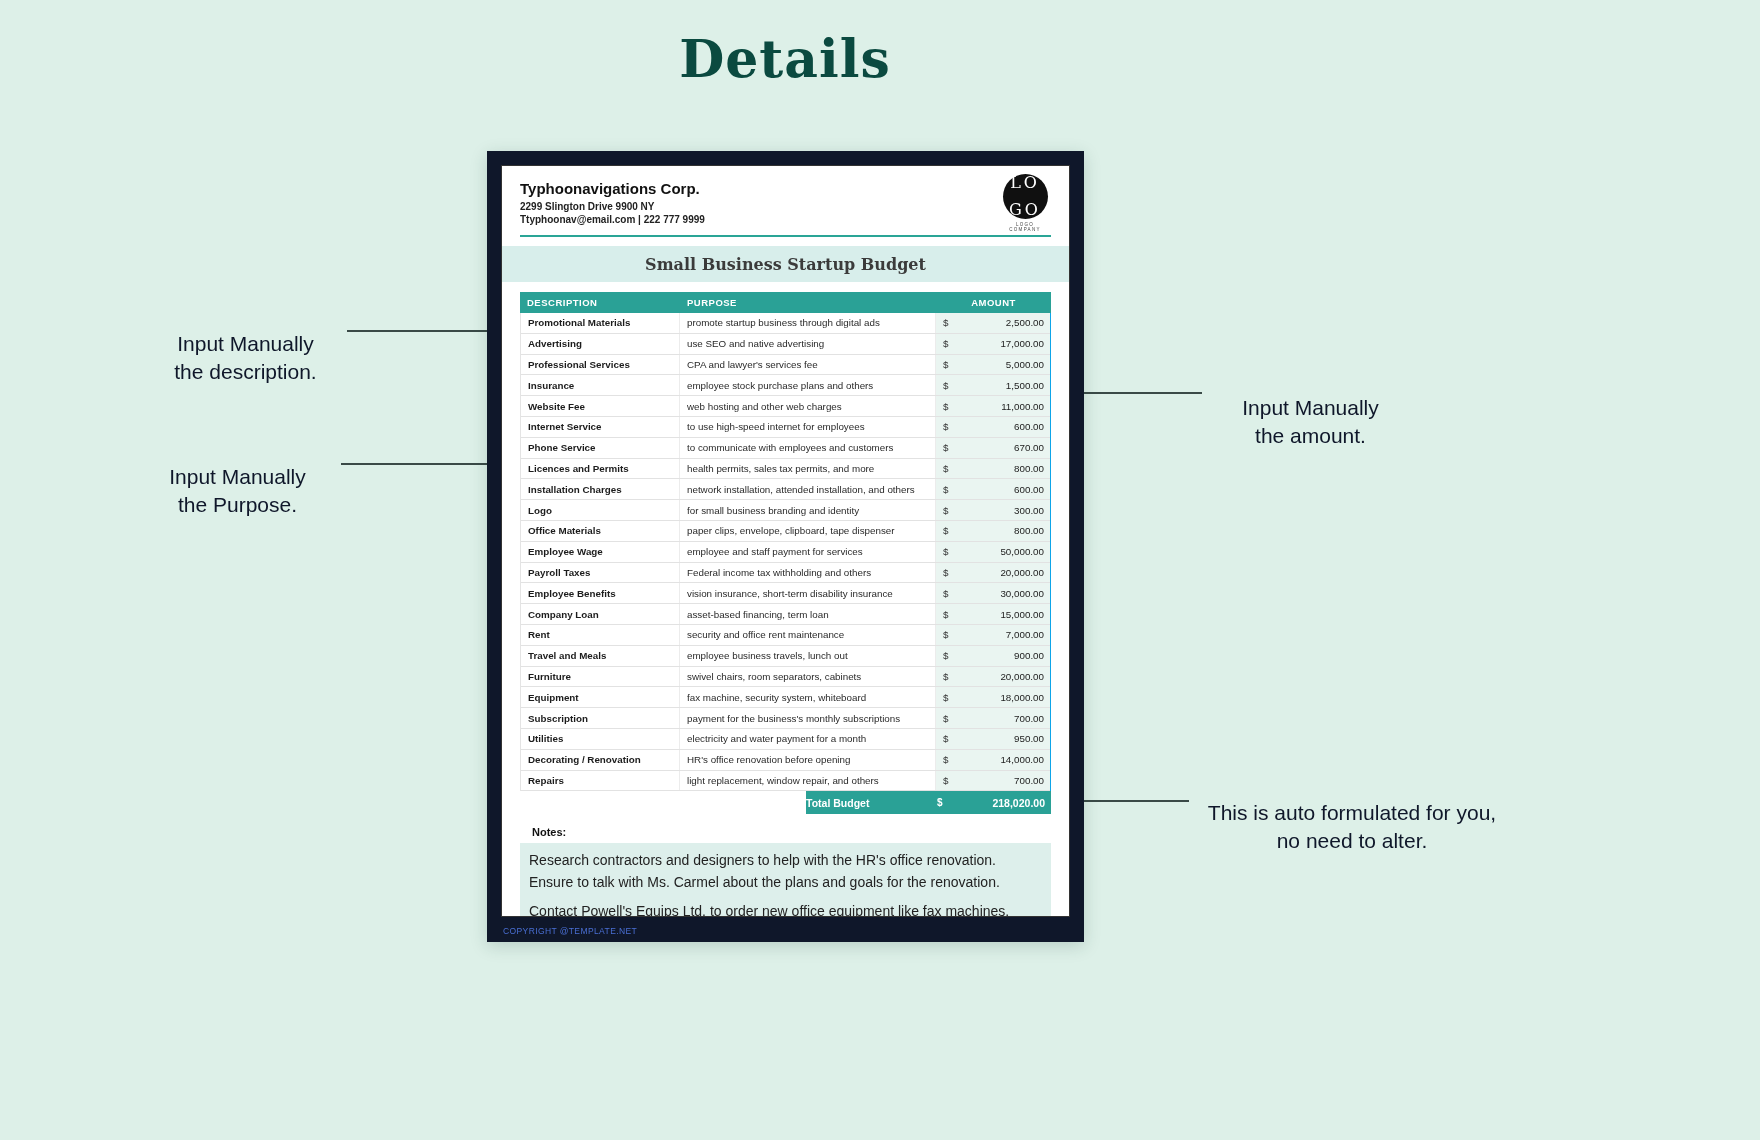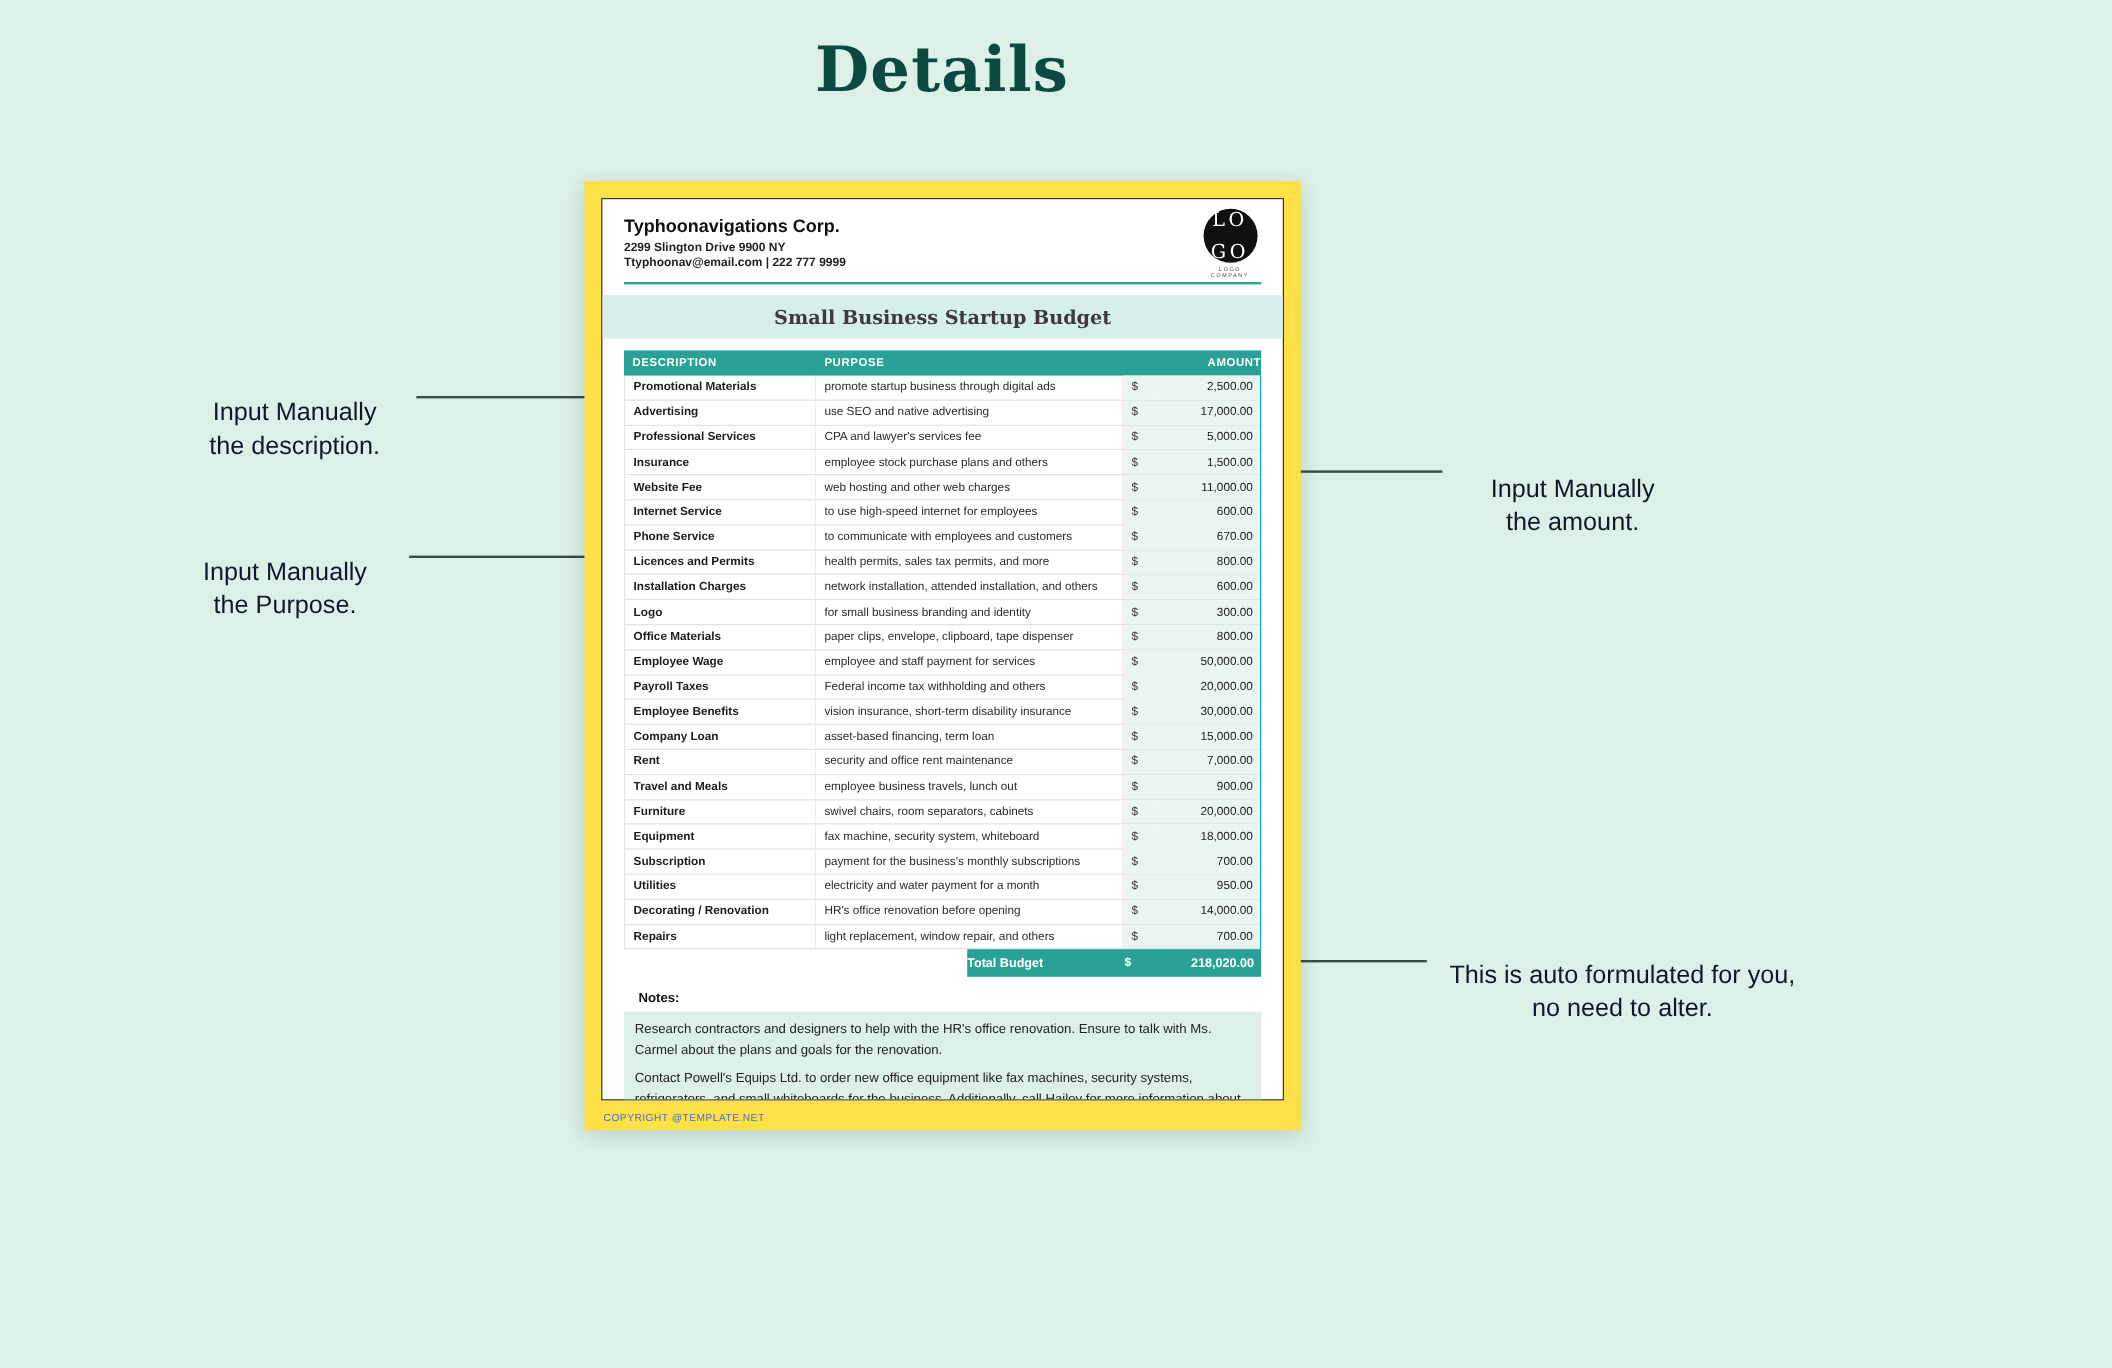--- a/index.html
+++ b/index.html
@@ -40,21 +40,21 @@
   }
   .line-amount::before {
     content:""; position:absolute; left:-6px; top:-3px;
     border-right:7px solid #3a4a47; border-top:4px solid transparent; border-bottom:4px solid transparent;
   }
   .cursor-icon { position:absolute; left:699px; top:451px; width:15px; height:18px; }
 
   
   .doc {
     position:absolute; left:487px; top:151px; width:597px; height:791px;
-    background:#fde047;
+    background:#0f172a;
     box-shadow:0 4px 16px rgba(20,60,48,0.18);
   }
   .doc-inner {
     position:absolute; left:14px; top:14px; width:569px; height:752px;
     border:1px solid #333; background:#fff; overflow:hidden;
   }
   .copyright {
     position:absolute; left:16px; bottom:6px;
     font-size:8.5px; letter-spacing:0.4px; color:#4a6fd4; cursor:pointer;
   }
@@ -81,21 +81,21 @@
   }
 
   
   .table-wrap { margin:10px 18px 0 18px; }
   .t-head {
     display:grid; grid-template-columns:160px 256px 115px;
     background:#2aa196; color:#fff; height:21px; align-items:center;
     font-size:9.5px; font-weight:bold; letter-spacing:0.5px;
   }
   .h-desc, .h-purpose { padding-left:7px; }
-  .h-amount { text-align:right; }
+  .h-amount { text-align:center; }
 
   .t-body { border-left:1px solid #e4e4e4; border-right:1px solid #0ea5e9; }
   .t-row {
     display:grid; grid-template-columns:159px 256px 27px 87px;
     height:20.8px; border-bottom:1px solid #e2e2e2; font-size:9.8px;
   }
   .t-row > div { display:flex; align-items:center; height:100%; }
   .c-desc { font-weight:bold; color:#1c1c1c; padding-left:7px; border-right:1px solid #ececec; }
   .c-purpose { color:#2a2a2a; padding-left:7px; border-right:1px solid #ececec; }
   .c-cur { background:#eaf5f1; color:#333; padding-left:7px; }
@@ -107,21 +107,21 @@
     grid-template-columns:1fr 27px 87px; align-items:center; font-weight:bold;
   }
   .total-label { text-align:left; font-size:10.5px; }
   .total-cur { font-size:10px; }
   .total-amt { text-align:right; padding-right:6px; font-size:10.5px; }
 
   
   .notes { margin:12px 18px 0 18px; }
   .notes-label { font-weight:bold; font-size:11px; color:#111;padding-left:12px; }
   .notes-box { margin-top:5px; background:#ddefeb; padding:7px 9px 9px 9px; }
-  .notes-box p { margin:0; font-size:11px; line-height:1.55; color:#222; }
+  .notes-box p { margin:0; font-size:14px; line-height:1.55; color:#222; }
   .notes-box p + p { margin-top:7px; }
 </style>
 </head>
 <body>
 
 <h1 class="page-title">Details</h1>
 
 <div class="ann ann-desc">Input Manually
 the description.</div>
 <div class="line line-desc"></div>

